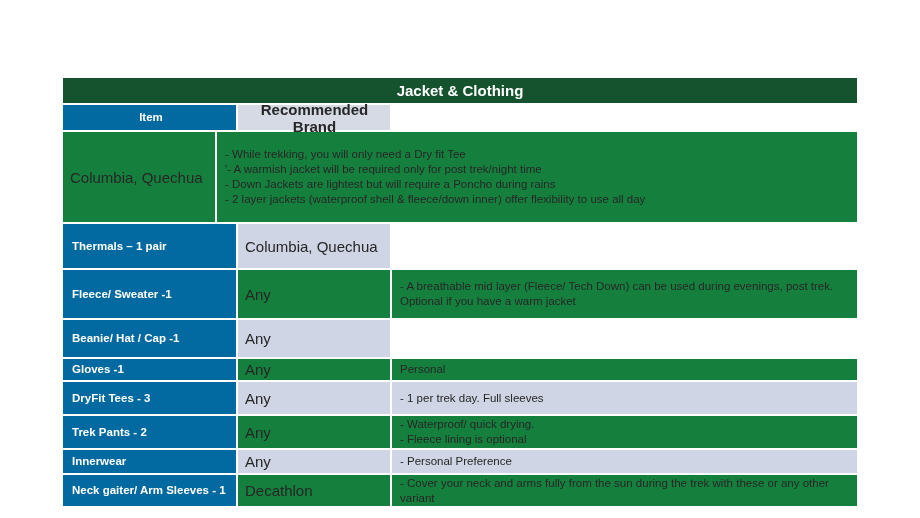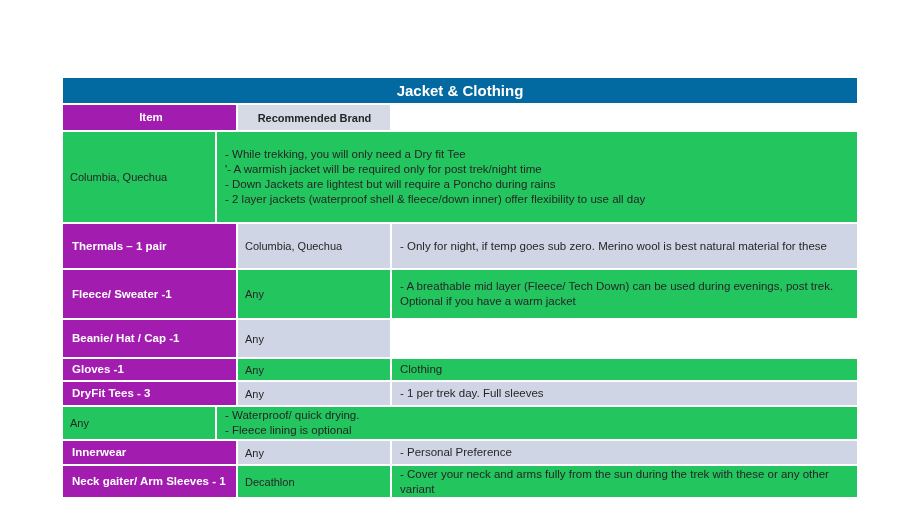--- a/index.html
+++ b/index.html
@@ -15,21 +15,21 @@
     overflow: hidden;
   }
   .slide-table {
     position: absolute;
     left: 63px;
     top: 78px;
     width: 794px;
   }
   .banner {
     height: 25px;
-    background: #0369a1;
+    background: #14532d;
     color: #ffffff;
     font-weight: bold;
     font-size: 15px;
     display: flex;
     align-items: center;
     justify-content: center;
     margin-bottom: 2px;
   }
   .trow {
     display: flex;
@@ -56,45 +56,45 @@
     background: #4472C4;
     color: #ffffff;
   }
   .hcell.col-brand, .hcell.col-comments {
     background: #D5DAE5;
     color: #000000;
   }
 
   
   .cell.col-item {
-    background: #a21caf;
+    background: #0369a1;
     color: #ffffff;
     font-weight: bold;
     font-size: 11.5px;
     padding: 2px 6px 2px 9px;
     line-height: 13px;
   }
   .cell.col-brand {
     padding: 2px 6px 2px 7px;
-    font-size: 11px;
+    font-size: 15px;
     color: #262626;
   }
   .cell.col-comments {
     padding: 2px 8px;
     font-size: 11.5px;
     color: #262626;
   }
   .cell.col-comments .txt {
     white-space: pre-line;
     line-height: 15px;
   }
   .trow.dark  .cell.col-brand,
   .trow.dark  .cell.col-comments  { background: #CFD5E4; }
   .trow.light .cell.col-brand,
-  .trow.light .cell.col-comments  { background: #22c55e; }
+  .trow.light .cell.col-comments  { background: #15803d; }
 </style>
 </head>
 <body>
 
 <div class="slide-table">
 
   <div class="banner">Jacket &amp; Clothing</div>
 
   <div class="trow" style="height:25px">
     <div class="cell hcell col-item">Item</div>
@@ -107,55 +107,53 @@
         <span class="txt">- While trekking, you will only need a Dry fit Tee
 '- A warmish jacket will be required only for post trek/night time
 - Down Jackets are lightest but will require a Poncho during rains
 - 2 layer jackets (waterproof shell &amp; fleece/down inner) offer flexibility to use all day</span>
       </div>
   </div>
 
   <div class="trow dark" style="height:44px">
     <div class="cell col-item">Thermals – 1 pair</div>
     <div class="cell col-brand">Columbia, Quechua</div>
-    <div class="cell col-comments">
-        <span class="txt">- Only for night, if temp goes sub zero. Merino wool is best natural material for these</span>
-      </div>
   </div>
 
   <div class="trow light" style="height:48px">
     <div class="cell col-item">Fleece/ Sweater -1</div>
     <div class="cell col-brand">Any</div>
     <div class="cell col-comments">
         <span class="txt">- A breathable mid layer (Fleece/ Tech Down) can be used during evenings, post trek. Optional if you have a warm jacket</span>
       </div>
   </div>
 
   <div class="trow dark" style="height:37px">
     <div class="cell col-item">Beanie/ Hat / Cap -1</div>
     <div class="cell col-brand">Any</div>
   </div>
 
   <div class="trow light" style="height:21px">
     <div class="cell col-item">Gloves -1</div>
     <div class="cell col-brand">Any</div>
     <div class="cell col-comments">
-        <span class="txt">Clothing</span>
+        <span class="txt">Personal</span>
       </div>
   </div>
 
-  <div class="trow dark" style="height:23px">
+  <div class="trow dark" style="height:32px">
     <div class="cell col-item">DryFit Tees - 3</div>
     <div class="cell col-brand">Any</div>
     <div class="cell col-comments">
         <span class="txt">- 1 per trek day. Full sleeves</span>
       </div>
   </div>
 
   <div class="trow light" style="height:32px">
+    <div class="cell col-item">Trek Pants - 2</div>
     <div class="cell col-brand">Any</div>
     <div class="cell col-comments">
         <span class="txt">- Waterproof/ quick drying.
 - Fleece lining is optional</span>
       </div>
   </div>
 
   <div class="trow dark" style="height:23px">
     <div class="cell col-item">Innerwear</div>
     <div class="cell col-brand">Any</div>

